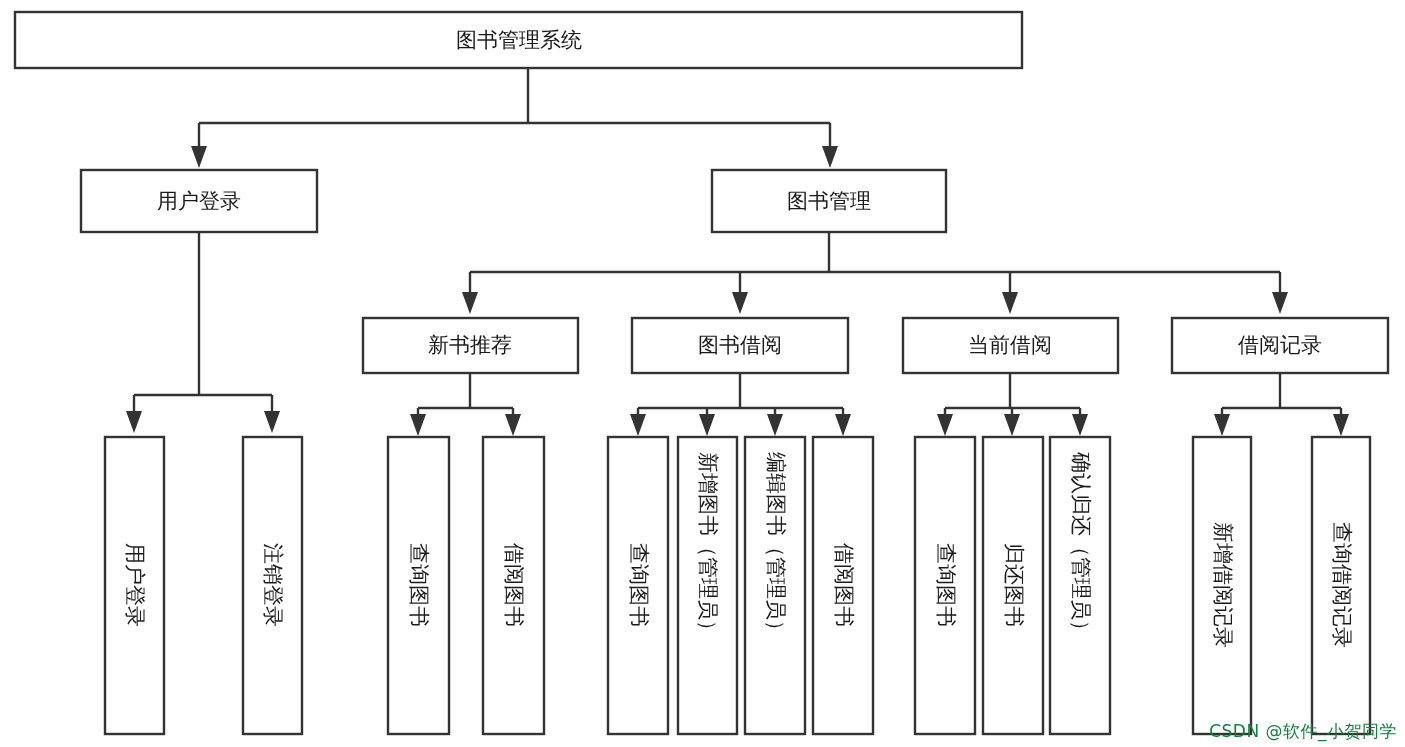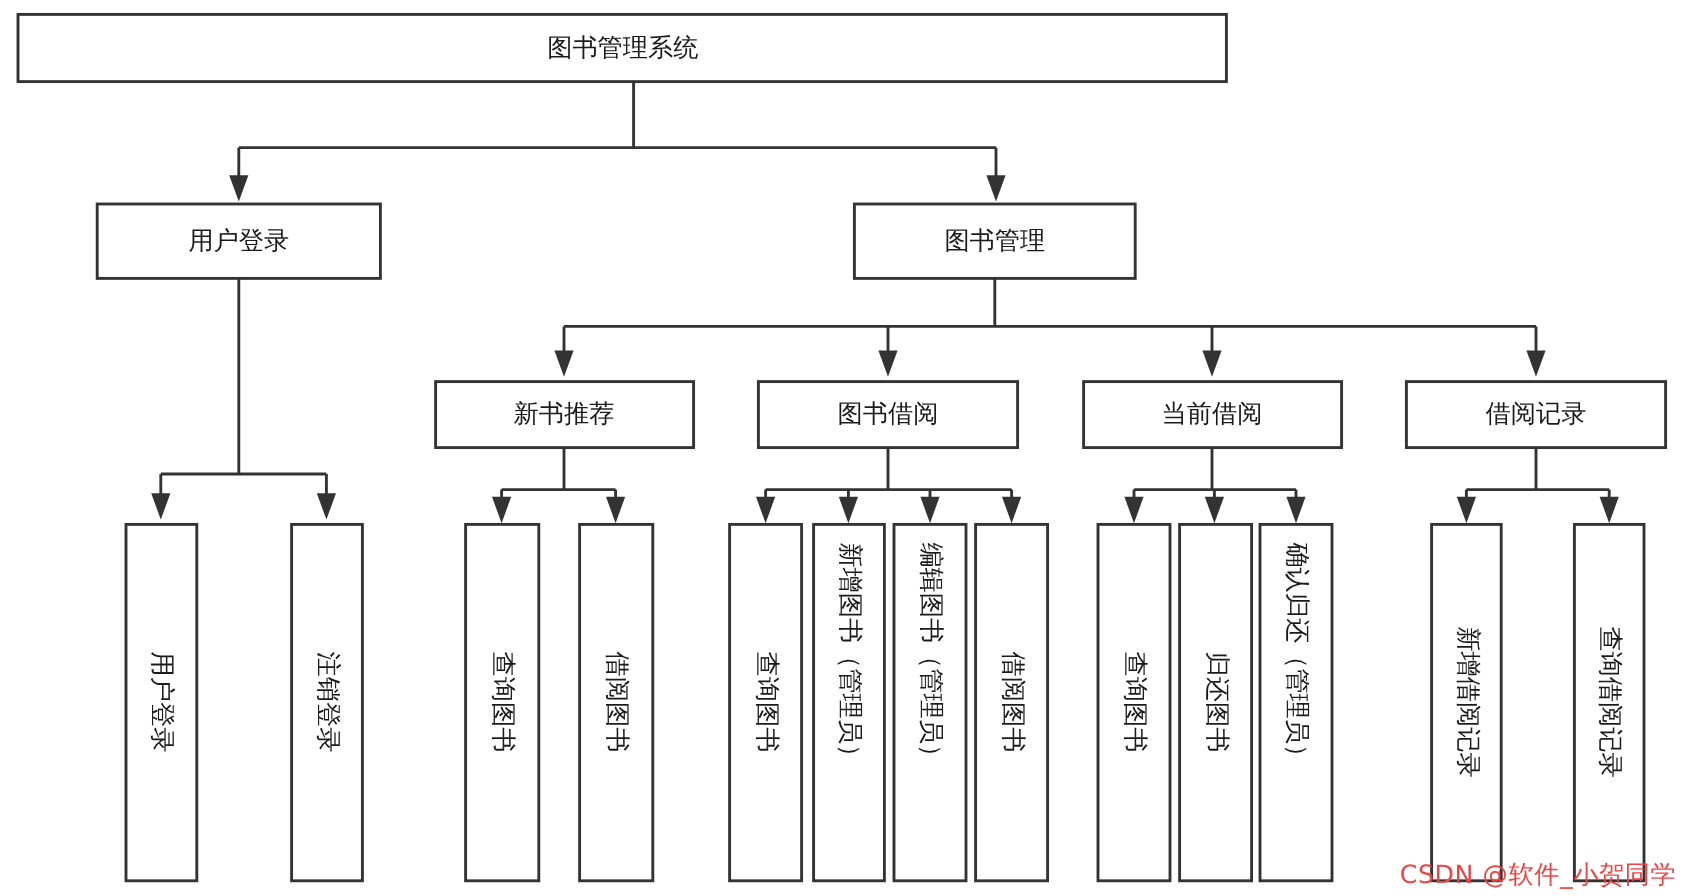--- a/index.html
+++ b/index.html
@@ -48,22 +48,22 @@
   }
   .arrow-head {
     fill: #333333;
     stroke: none;
   }
   .watermark {
     position: absolute;
     right: 8px;
     bottom: 4px;
     font-family: "DejaVu Sans", "Liberation Sans", sans-serif;
-    font-size: 21px;
-    color: #ef4444;
+    font-size: 17px;
+    color: #15803d;
     white-space: nowrap;
     letter-spacing: 0.5px;
     pointer-events: none;
   }
 </style>
 </head>
 <body>
 
 <div id="diagram-root">
 

